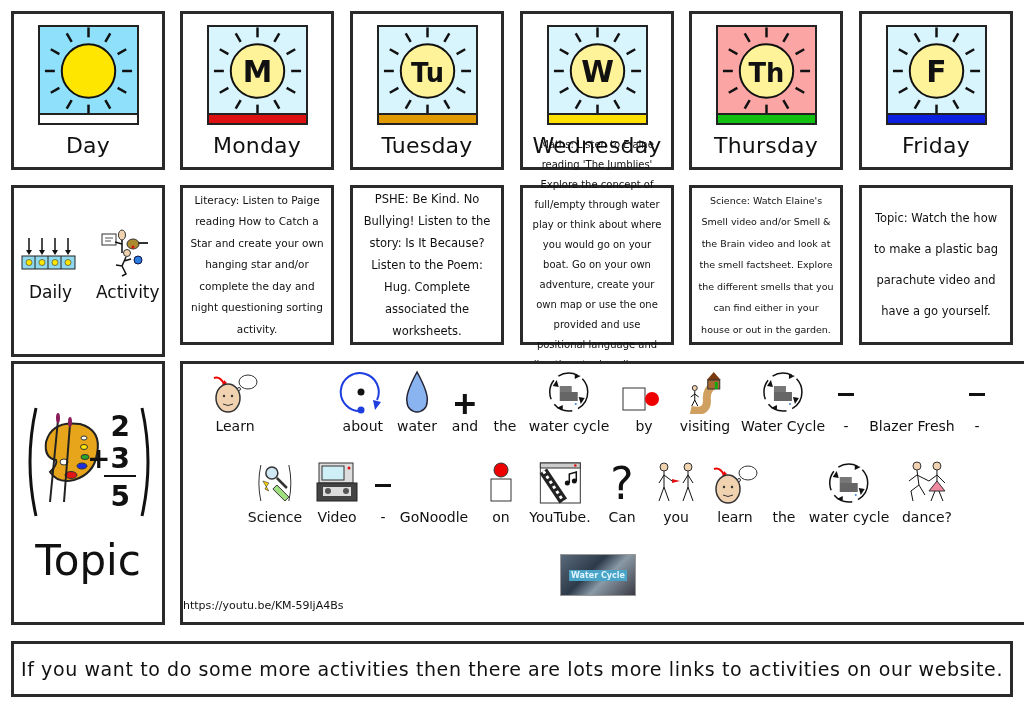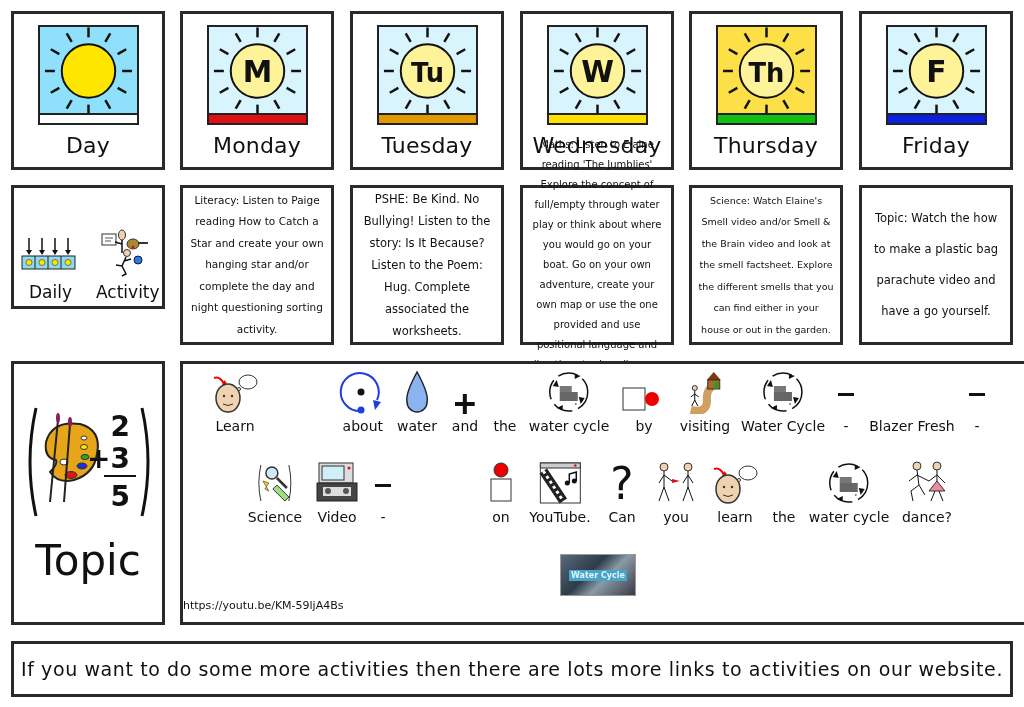--- a/index.html
+++ b/index.html
@@ -8,21 +8,21 @@
   .daycard { top: 11px; width: 154px; height: 159px; display: flex; flex-direction: column; align-items: center; }
   .sunframe { margin-top: 11px; width: 101px; height: 100px; border: 2px solid #222; position: relative; }
   .sunframe svg { display: block; }
   .sunframe .band { position: absolute; left: 0; right: 0; bottom: 0; height: 10px; border-top: 2px solid #222; }
   .daylabel { margin-top: 8px; font-size: 22px; letter-spacing: 0.2px; }
   .act { top: 185px; width: 154px; height: 160px; display: flex; align-items: center; justify-content: center; text-align: center; padding: 4px 6px; }
   .act p { font-size: 10.5px; line-height: 21.5px; }
   .act.small p { font-size: 10px; line-height: 20px; }
   .act.mid p { font-size: 11.5px; line-height: 22px; }
   .act.large p { font-size: 11.5px; line-height: 31px; }
-  .daily { left: 11px; top: 185px; width: 154px; height: 124px; }
+  .daily { left: 11px; top: 185px; width: 154px; height: 172px; }
   .topicbox { left: 11px; top: 361px; width: 154px; height: 264px; }
   .symbolbox { left: 180px; top: 361px; width: 926px; height: 264px; }
   .footer { left: 11px; top: 641px; width: 1002px; height: 56px; display: flex; align-items: center; justify-content: center; font-size: 19px; letter-spacing: 0.6px; }
   .row { position: absolute; left: 0; right: 0; }
   .sym { position: absolute; display: flex; flex-direction: column; align-items: center; transform: translateX(-50%); }
   .sym .ic { height: 44px; display: flex; align-items: flex-end; justify-content: center; }
   .sym .lb { font-size: 14px; margin-top: 4px; white-space: nowrap; }
   .dash { width: 16px; height: 3px; background: #111; margin-bottom: 18px; }
 </style>
 </head>
@@ -111,21 +111,21 @@
           <line x1="66" y1="14.555136271329086" x2="71" y2="5.894882233484701" stroke="#111" stroke-width="2.5"></line>
           <line x1="78.4448637286709" y1="26.999999999999986" x2="87.10511776651529" y2="21.99999999999998" stroke="#111" stroke-width="2.5"></line>
         <circle cx="49" cy="44" r="27" fill="#fff39a" stroke="#111" stroke-width="2"></circle>
         <text x="49" y="55" text-anchor="middle" font-family="DejaVu Sans, sans-serif" font-weight="bold" font-size="30" fill="#111">W</text>
       </svg>
       <div class="band" style="background:#ffe000"></div>
     </div>
     <div class="daylabel">Wednesday</div>
     </div>
     <div class="box daycard" style="left: 689px;">
-    <div class="sunframe" style="background:#fde047">
+    <div class="sunframe" style="background:#fca5a5">
       <svg width="97" height="86" viewBox="0 0 98 86">
           <line x1="83" y1="44" x2="93" y2="44" stroke="#111" stroke-width="2.5"></line>
           <line x1="78.44486372867092" y1="61" x2="87.1051177665153" y2="66" stroke="#111" stroke-width="2.5"></line>
           <line x1="66" y1="73.44486372867091" x2="71" y2="82.10511776651529" stroke="#111" stroke-width="2.5"></line>
           <line x1="49" y1="78" x2="49" y2="88" stroke="#111" stroke-width="2.5"></line>
           <line x1="32.00000000000001" y1="73.44486372867092" x2="27.00000000000001" y2="82.1051177665153" stroke="#111" stroke-width="2.5"></line>
           <line x1="19.555136271329083" y1="61" x2="10.894882233484694" y2="66" stroke="#111" stroke-width="2.5"></line>
           <line x1="15" y1="44.00000000000001" x2="5" y2="44.00000000000001" stroke="#111" stroke-width="2.5"></line>
           <line x1="19.55513627132908" y1="27.00000000000001" x2="10.894882233484694" y2="22.00000000000001" stroke="#111" stroke-width="2.5"></line>
           <line x1="31.999999999999986" y1="14.555136271329097" x2="26.99999999999998" y2="5.894882233484708" stroke="#111" stroke-width="2.5"></line>
@@ -398,20 +398,24 @@
           </svg>
         </div>
         <div class="lb">Video</div>
       </div>
       <div class="sym" style="left: 200px;">
         <div class="ic">
           <div class="dash"></div>
         </div>
         <div class="lb">-</div>
       </div>
+      <div class="sym" style="left: 251px;">
+        <div class="ic"></div>
+        <div class="lb">GoNoodle</div>
+      </div>
       <div class="sym" style="left: 318px;">
         <div class="ic">
           <svg width="24" height="44" viewBox="0 0 24 44">
             <circle cx="12" cy="9" r="7" fill="#e00" stroke="#333"></circle>
             <rect x="2" y="18" width="20" height="22" fill="#fff" stroke="#333"></rect>
           </svg>
         </div>
         <div class="lb">on</div>
       </div>
       <div class="sym" style="left: 377px;">

